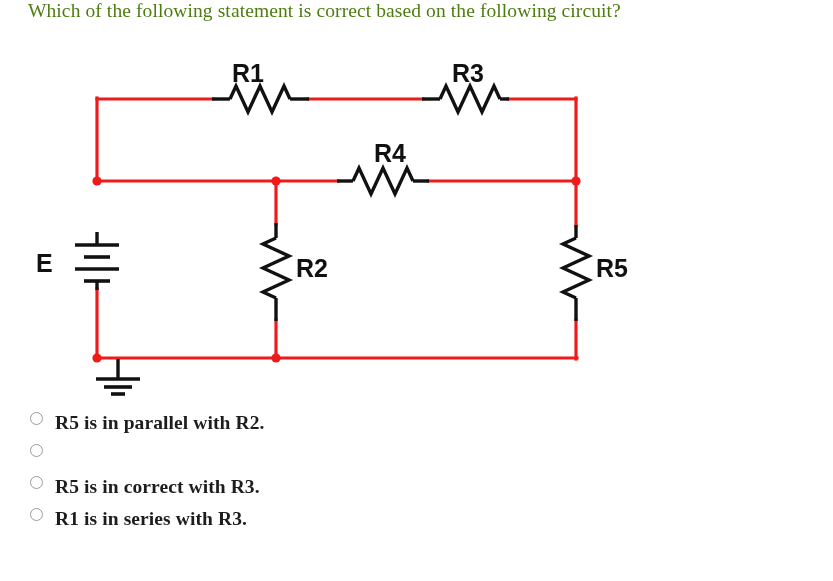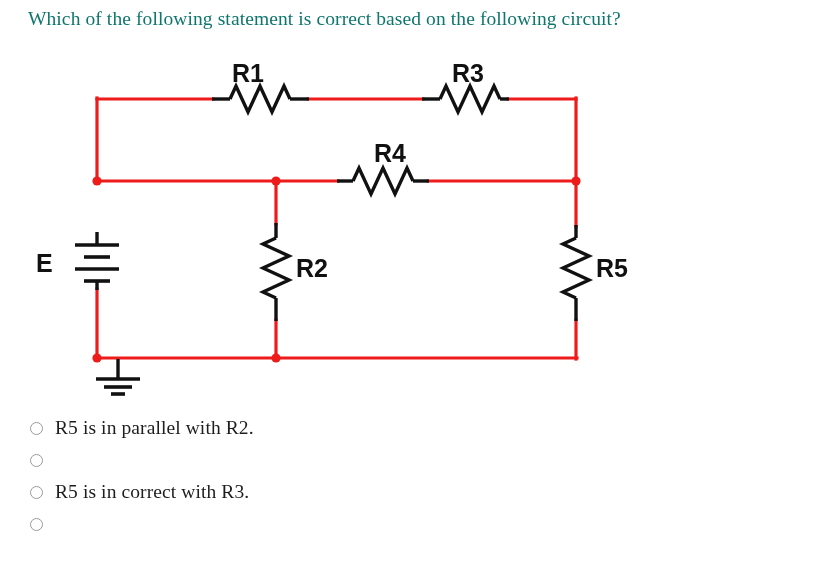--- a/index.html
+++ b/index.html
@@ -12,24 +12,24 @@
     height: 581px;
     position: relative;
     font-family: "Liberation Serif", serif;
     color: #1a1a1a;
     overflow: hidden;
   }
 
   #question-text {
     position: absolute;
     left: 28px;
-    top: 8px;
+    top: 0;
     font-size: 19.5px;
     font-family: "Liberation Serif", serif;
-    color: #0f766e;
+    color: #4d7c0f;
     white-space: nowrap;
     letter-spacing: 0.1px;
   }
 
   #circuit-figure {
     position: absolute;
     left: 8px;
     top: 42px;
     width: 700px;
     height: 360px;
@@ -52,23 +52,24 @@
   }
 
   #answer-list {
     position: absolute;
     left: 30px;
     top: 412px;
     width: 500px;
   }
   .answer-row {
     display: flex;
-    align-items: center;
+    align-items: flex-start;
     height: 32px;
     cursor: pointer;
+    font-weight: bold;
   }
   .radio-mark {
     width: 13px;
     height: 13px;
     border: 1.6px solid #9a9a9a;
     border-radius: 50%;
     background: #ffffff;
     flex: 0 0 auto;
     margin-right: 12px;
     box-sizing: border-box;
@@ -193,14 +194,15 @@
   </div>
   <div class="answer-row">
     <span class="radio-mark"></span>
   </div>
   <div class="answer-row">
     <span class="radio-mark"></span>
     <span class="answer-text">R5 is in correct with R3.</span>
   </div>
   <div class="answer-row">
     <span class="radio-mark"></span>
+    <span class="answer-text">R1 is in series with R3.</span>
   </div>
 </div>
 
 </body></html>

